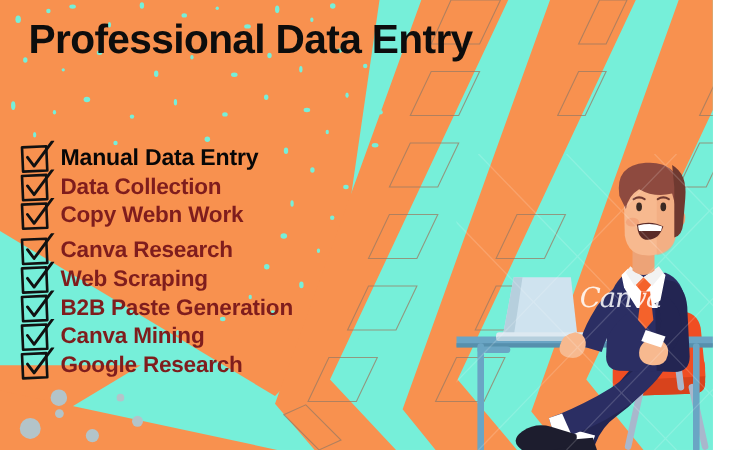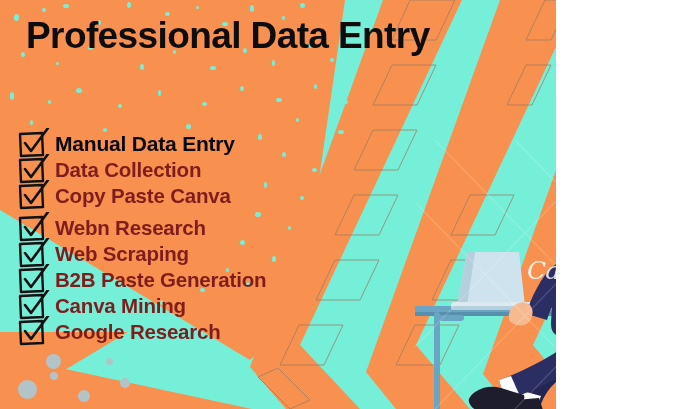--- a/index.html
+++ b/index.html
@@ -5,21 +5,21 @@
   html, body {
     margin: 0;
     padding: 0;
     background: #ffffff;
   }
   body {
     font-family: "Liberation Sans", sans-serif;
   }
   .canvas {
     position: relative;
-    width: 556px;
+    width: 648px;
     height: 409px;
     overflow: hidden;
     background: #76efd9;
   }
 
   
   .bg-layer {
     position: absolute;
     inset: 0;
     width: 680px;
@@ -244,31 +244,31 @@
     </div>
 
 
     <div class="check-row">
       <span class="check-box">
         <svg width="34" height="32" viewBox="0 0 34 32">
           <path d="M4,6 L26,5 L27,27 L5,28 Z" fill="none" stroke="#111" stroke-width="2.4" stroke-linejoin="round"></path>
           <path d="M9,15 L15,23 L32,0" fill="none" stroke="#111" stroke-width="2.6" stroke-linecap="round" stroke-linejoin="round"></path>
         </svg>
       </span>
-      <span class="check-label">Copy Paste Canva</span>
+      <span class="check-label">Copy Webn Work</span>
     </div>
 
     <div class="check-row" style="margin-top:6px;">
       <span class="check-box">
         <svg width="34" height="32" viewBox="0 0 34 32">
           <path d="M4,6 L26,5 L27,27 L5,28 Z" fill="none" stroke="#111" stroke-width="2.4" stroke-linejoin="round"></path>
           <path d="M9,15 L15,23 L32,0" fill="none" stroke="#111" stroke-width="2.6" stroke-linecap="round" stroke-linejoin="round"></path>
         </svg>
       </span>
-      <span class="check-label">Webn Research</span>
+      <span class="check-label">Canva Research</span>
     </div>
 
     <div class="check-row">
       <span class="check-box">
         <svg width="34" height="32" viewBox="0 0 34 32">
           <path d="M4,6 L26,5 L27,27 L5,28 Z" fill="none" stroke="#111" stroke-width="2.4" stroke-linejoin="round"></path>
           <path d="M9,15 L15,23 L32,0" fill="none" stroke="#111" stroke-width="2.6" stroke-linecap="round" stroke-linejoin="round"></path>
         </svg>
       </span>
       <span class="check-label">Web Scraping</span>

